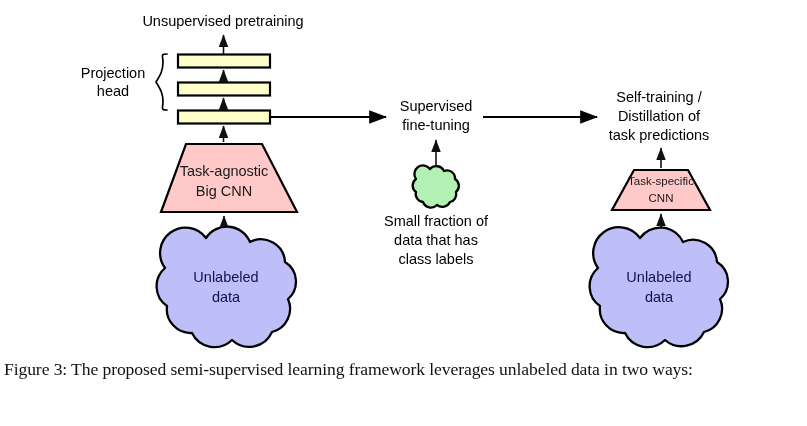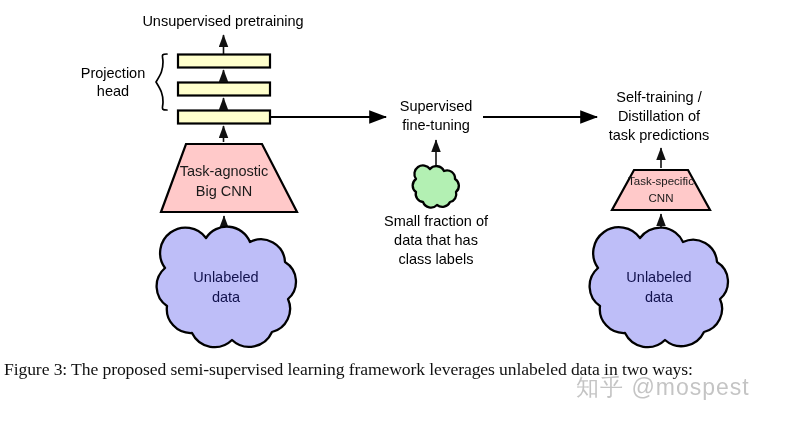--- a/index.html
+++ b/index.html
@@ -207,15 +207,14 @@
                A 24 24 0 0 1 640 238 Z" fill="#BEBEF8" stroke="#000000" stroke-width="2.3" stroke-linejoin="round"></path>
       <text class="cloud-label" x="659" y="278">Unlabeled</text>
       <text class="cloud-label" x="659" y="298">data</text>
     </g>
   </svg>
 
   <div id="caption-block">
     <div class="cap-line">Figure 3: The proposed semi-supervised learning framework leverages unlabeled data in two ways:</div>
   </div>
 
-  <div id="watermark">知乎 @mospest</div>
 
 </div>
 
 </body></html>

